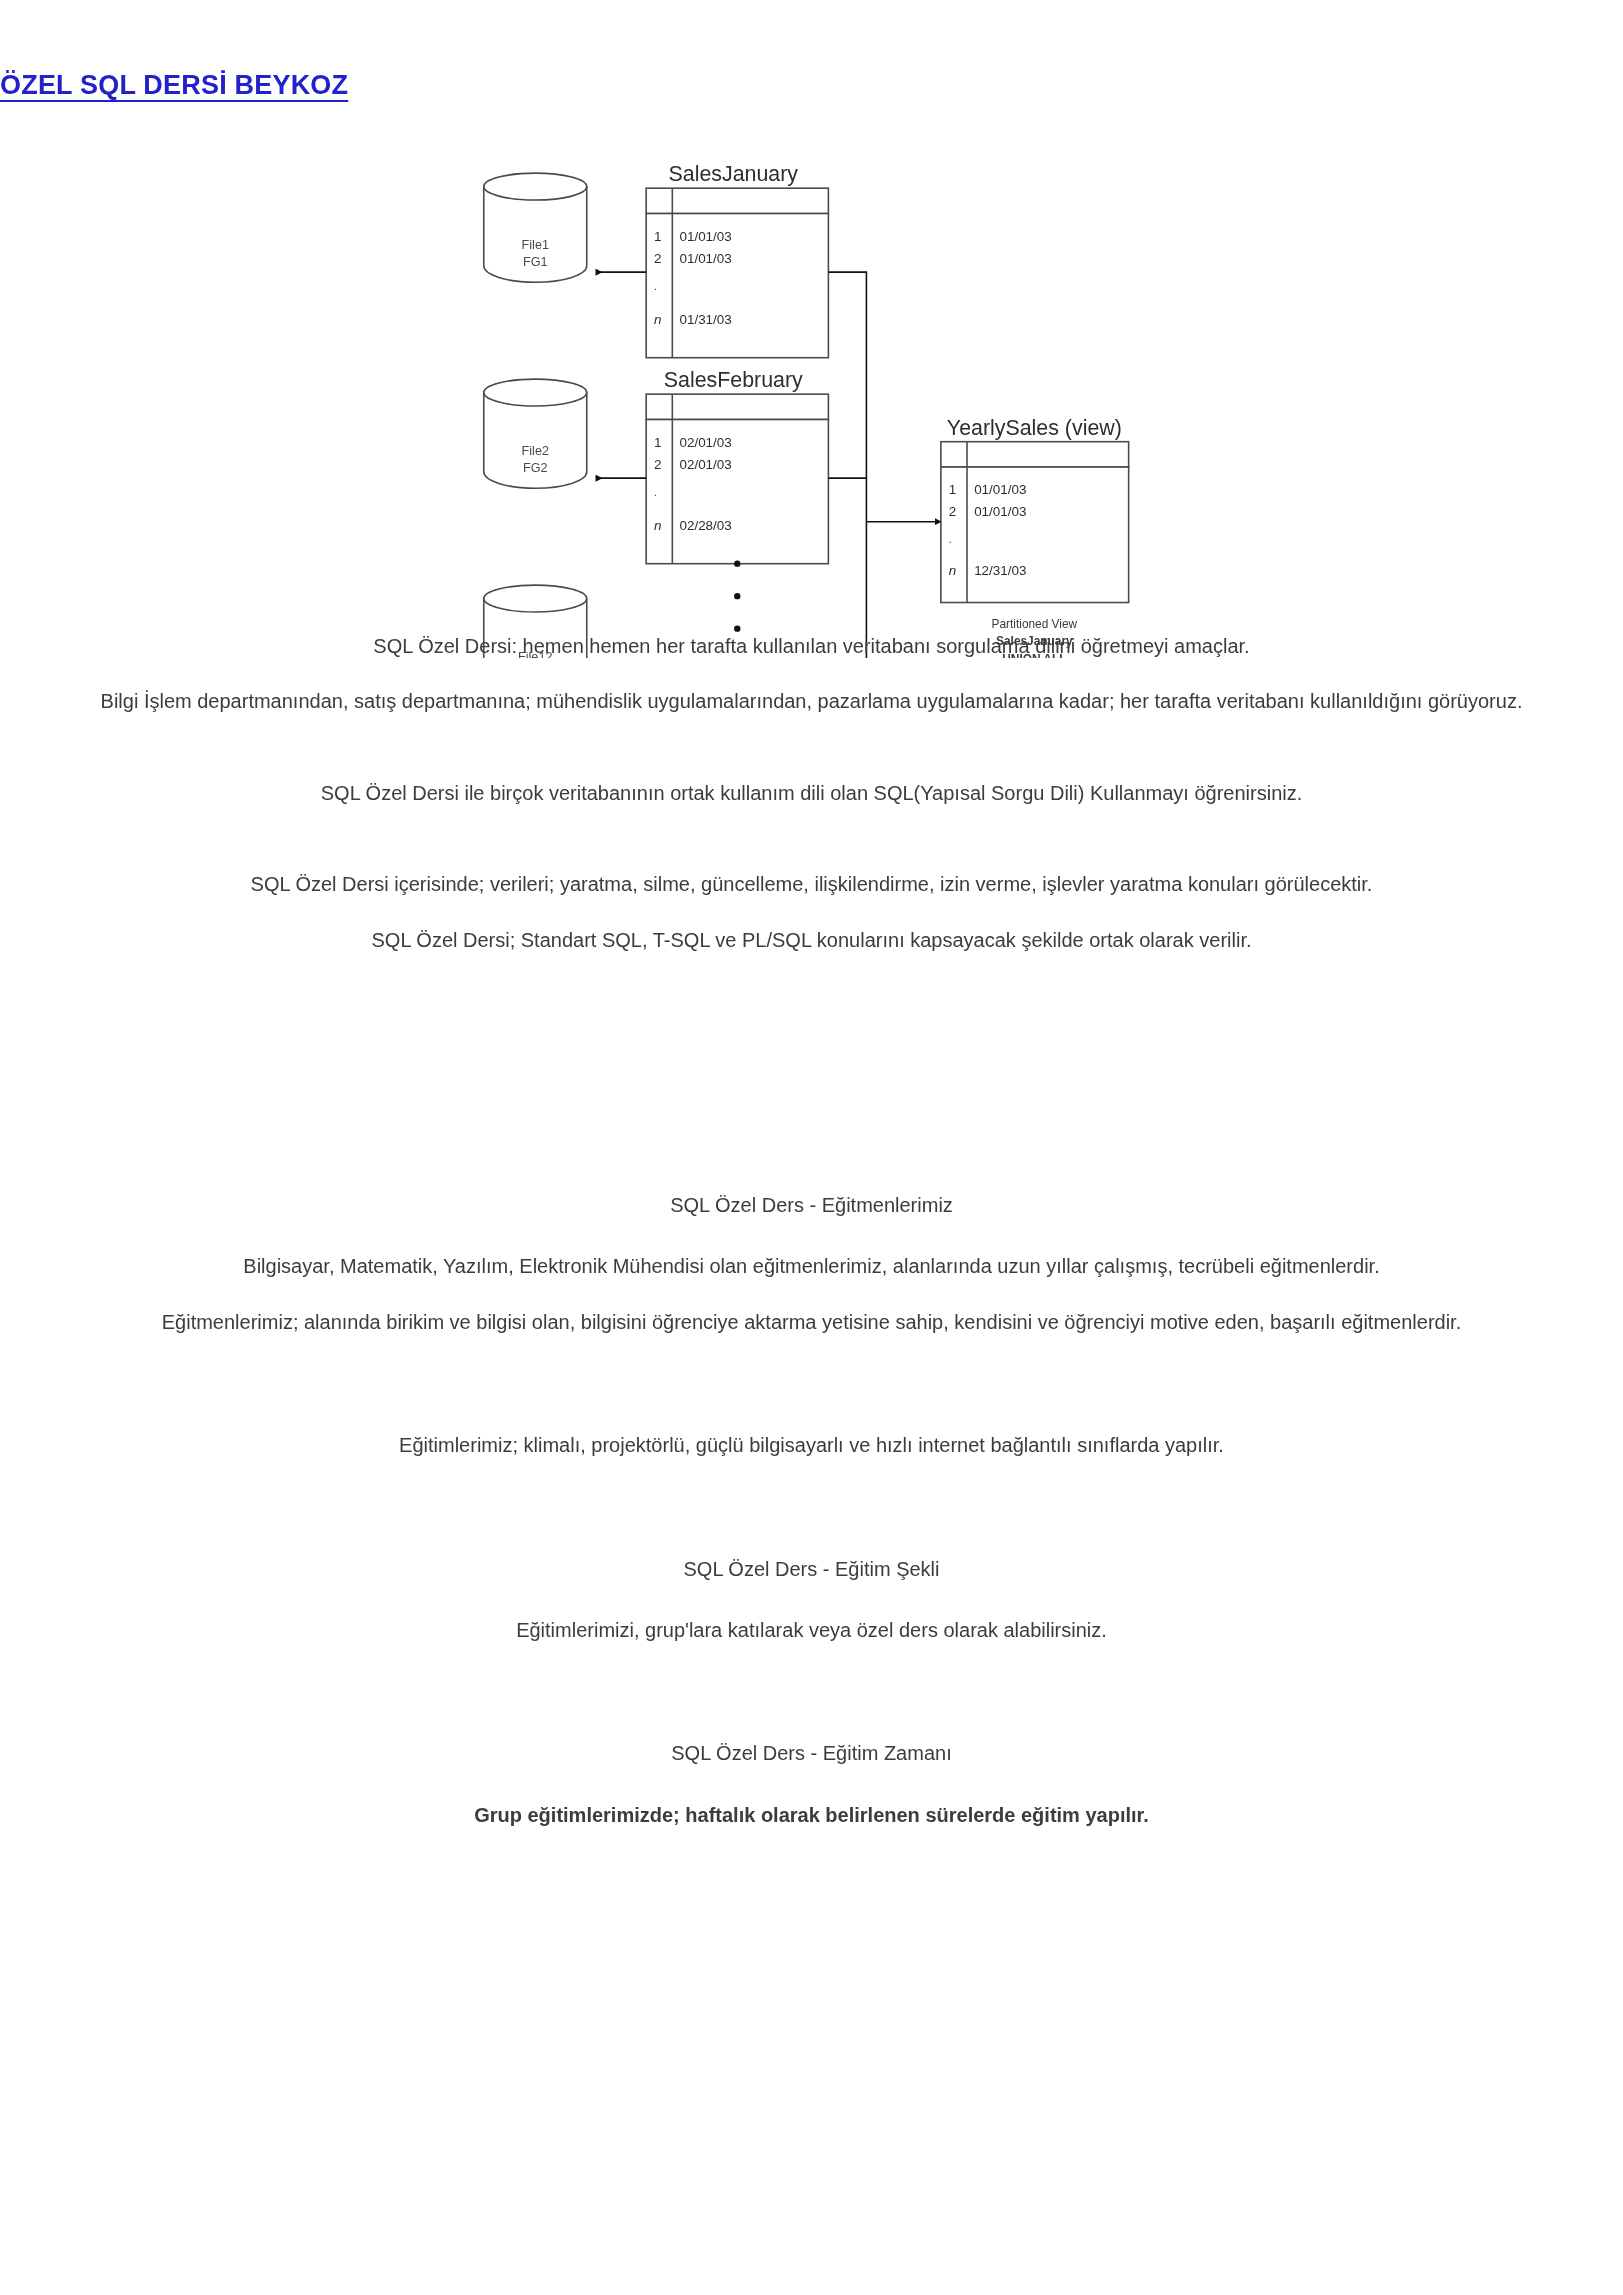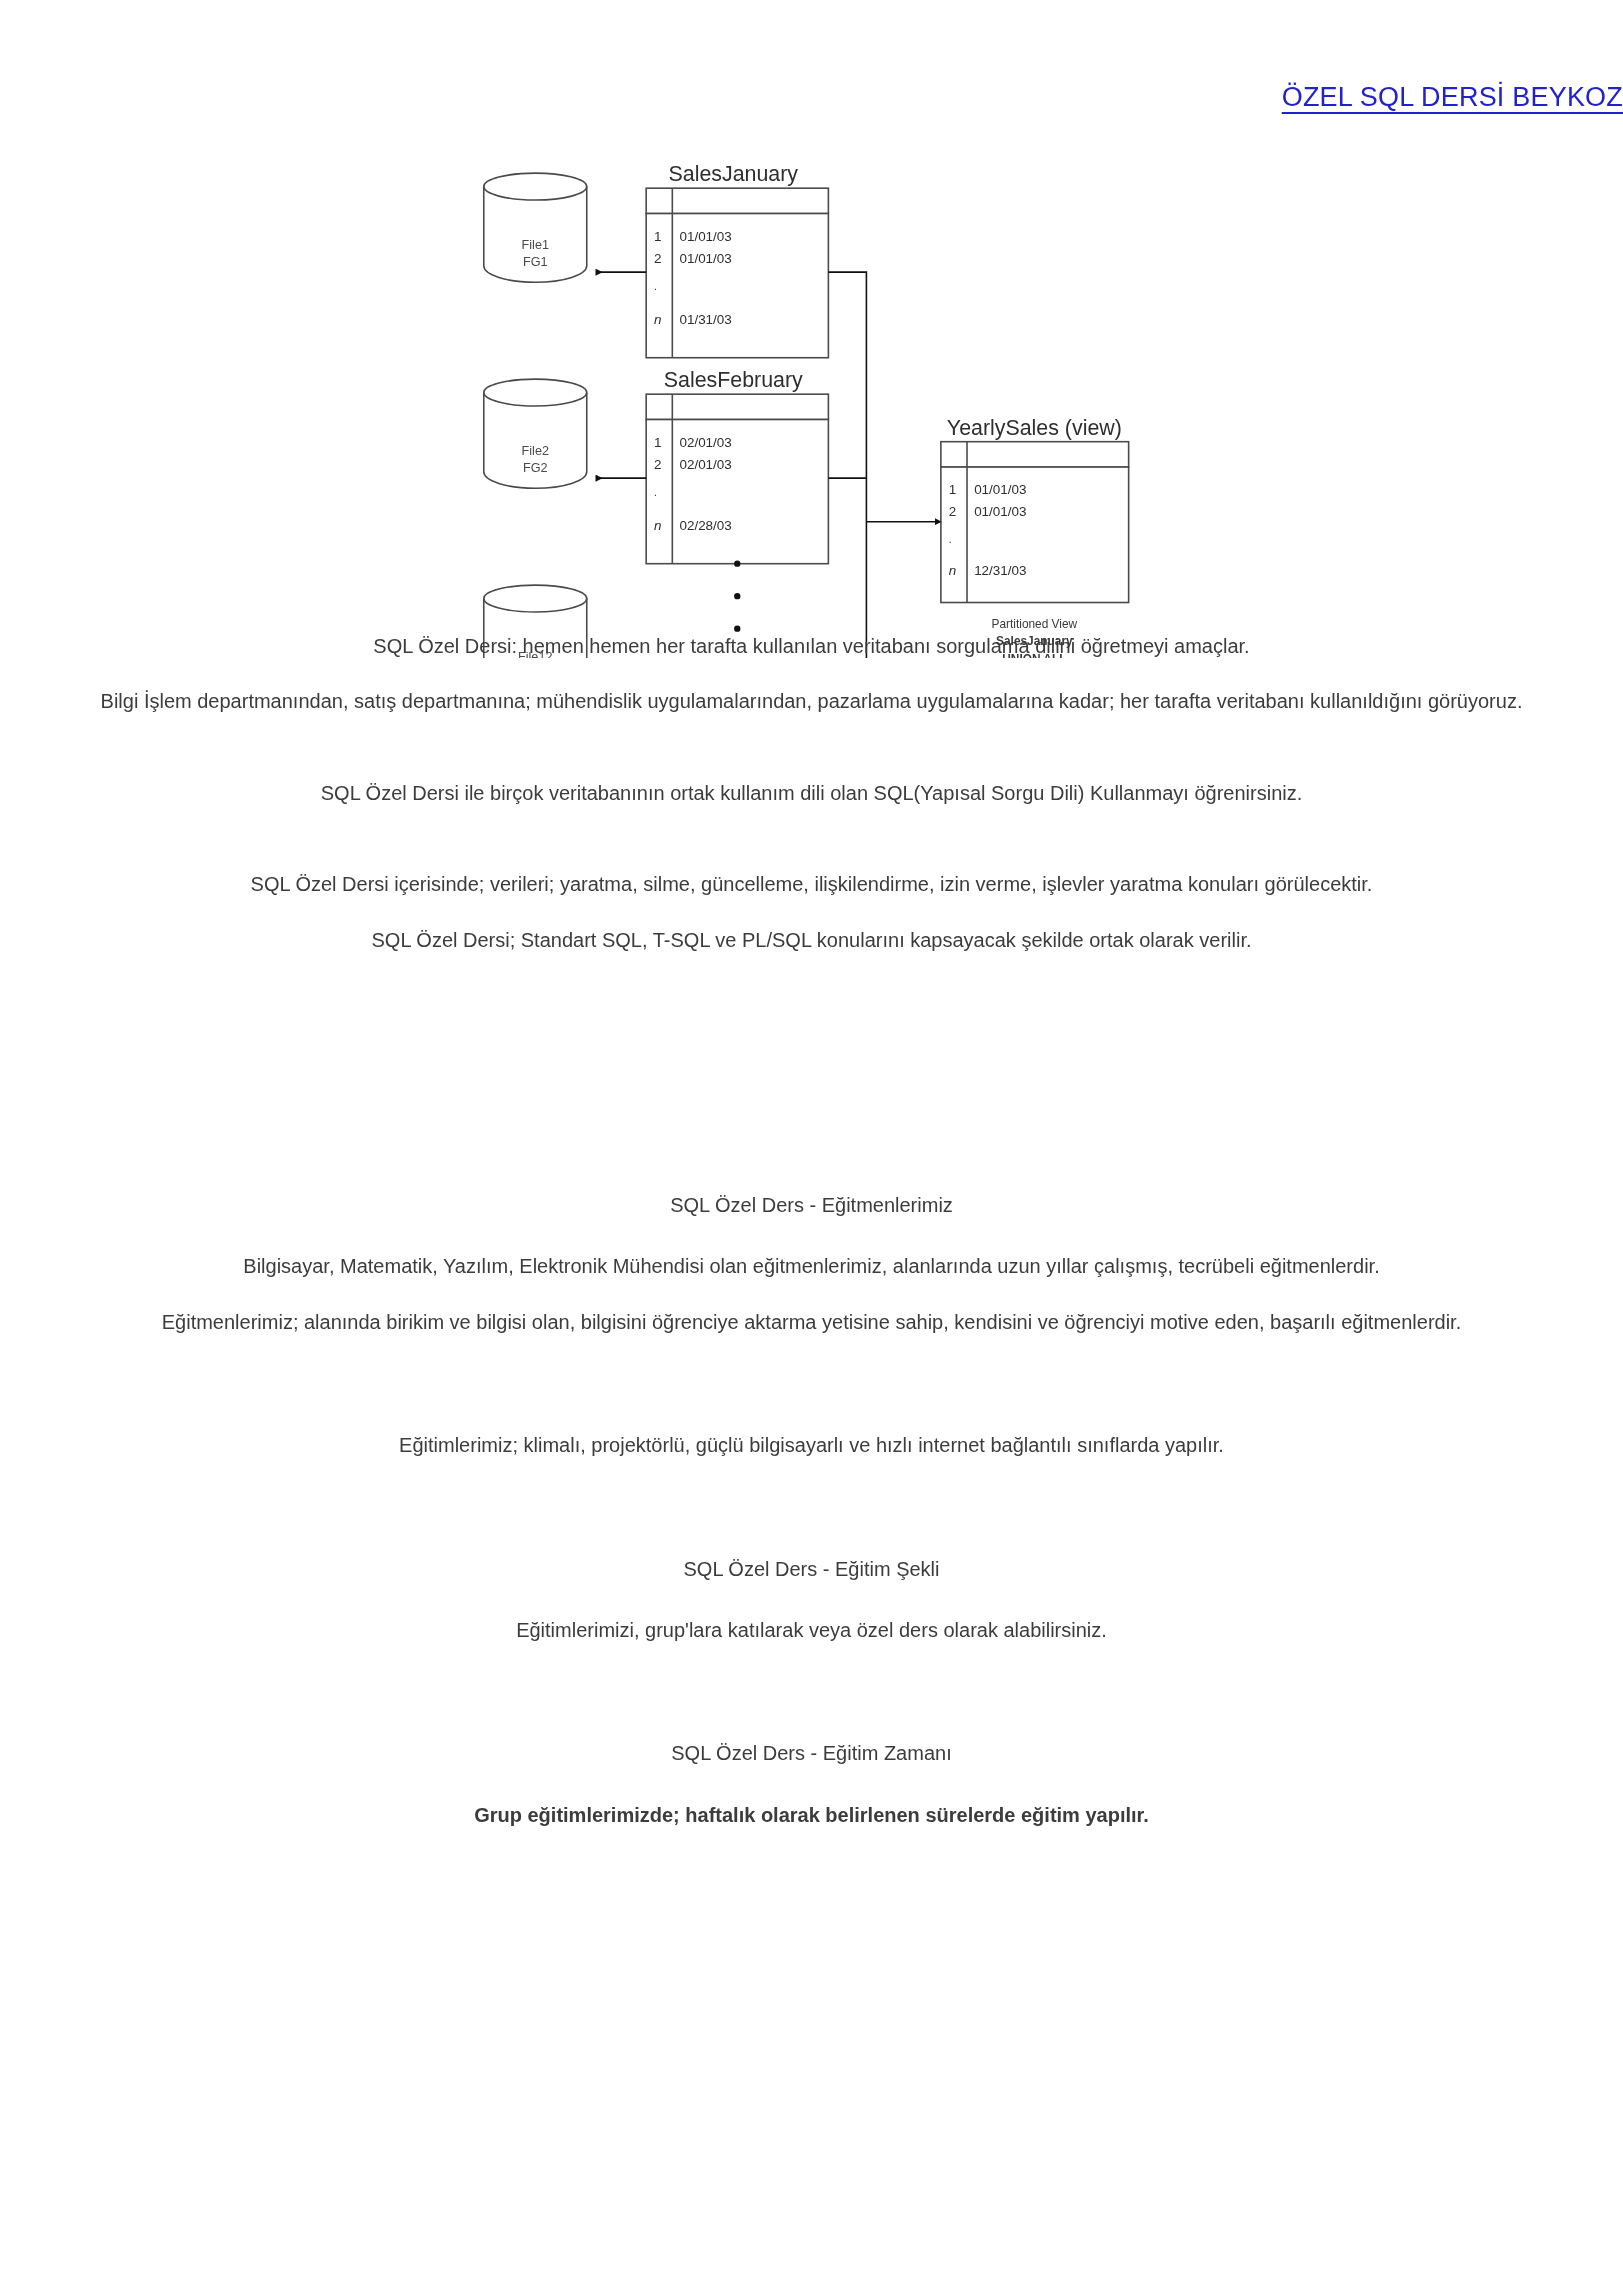--- a/index.html
+++ b/index.html
@@ -15,28 +15,27 @@
     color: #3a3a3a;
     overflow: hidden;
   }
 
   
   #doc-title {
     position: absolute;
     top: 70px;
     left: 0;
     width: 1623px;
-    text-align: right;
+    text-align: left;
     font-size: 27px;
     color: #2222cc;
     text-decoration: underline;
     text-underline-offset: 5.5px;
     letter-spacing: 0.2px;
-    font-weight: 400;
-    margin-top: 12px;
+    font-weight: 700;
   }
 
   
   #diagram {
     position: absolute;
     top: 143px;
     left: 460px;
     width: 713px;
     height: 515px;
   }

